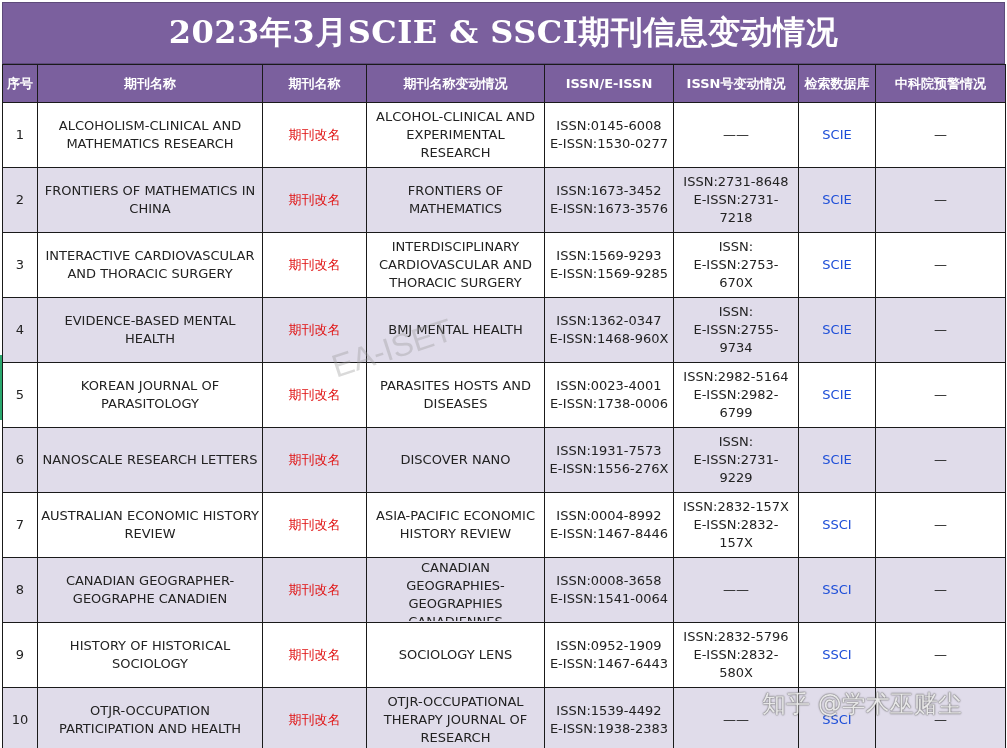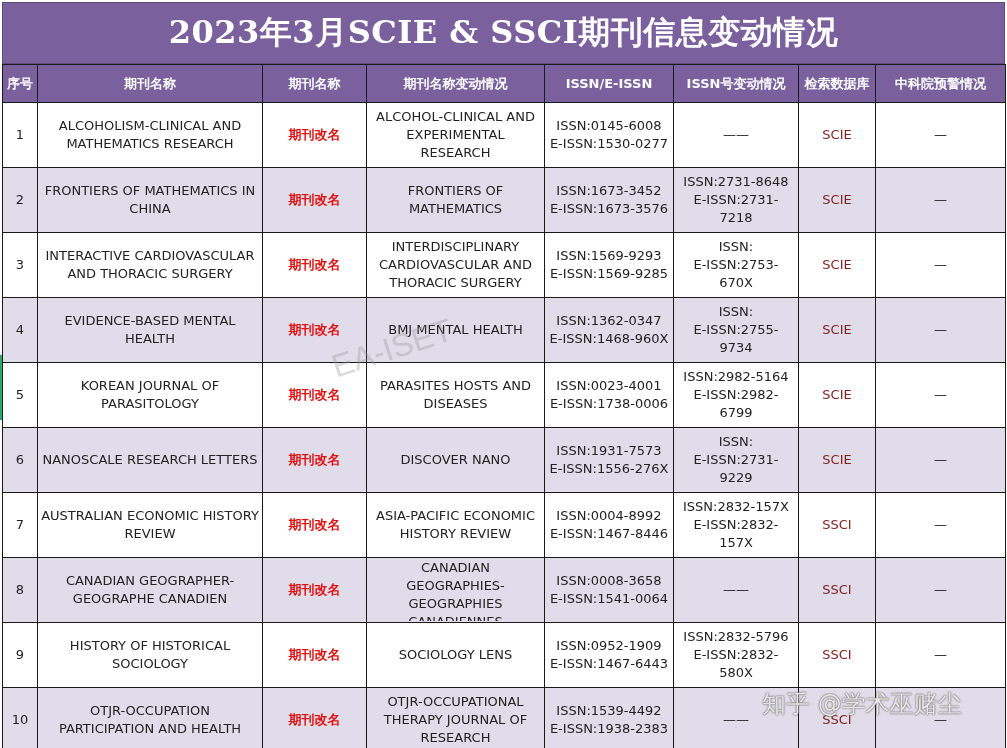--- a/index.html
+++ b/index.html
@@ -5,22 +5,22 @@
   html, body { margin:0; padding:0; background:#ffffff; }
   body { width:1007px; height:748px; overflow:hidden; position:relative; font-family:"DejaVu Sans", "Liberation Sans", sans-serif; }
   .sheet { position:absolute; left:2px; top:2px; width:1003px; }
   .title-row { height:62px; background:#7b609e; display:flex; align-items:center; justify-content:center; border:1px solid #5d4a7a; box-sizing:border-box; }
   .title { color:#ffffff; font-family:"DejaVu Serif", "Liberation Serif", serif; font-weight:bold; font-size:32px; letter-spacing:0.5px; }
   table { border-collapse:collapse; width:1003px; table-layout:fixed; }
   th { background:#7b609e; color:#ffffff; font-weight:bold; font-size:13px; height:29px; border:1px solid #1a1a1a; padding:4px; text-align:center; }
   td { border:1px solid #1a1a1a; height:64px; padding:0 3px; text-align:center; vertical-align:middle; font-size:13px; color:#222; line-height:18px; overflow:hidden; }
   tr.odd td { background:#ffffff; }
   tr.even td { background:#e0dcea; }
-  td.status { color:#e01010; font-weight:bold; font-size:13px;margin-top:41px; }
-  td.db { color:#7f1d1d; font-size:13px; }
+  td.status { color:#e01010; font-weight:normal; font-size:13px;margin-top:41px; }
+  td.db { color:#1d4ed8; font-size:13px; }
   td.idx { font-size:13px; }
   .clip { max-height:62px; overflow:hidden; display:block; }
   .watermark { position:absolute; left:330px; top:330px; font-size:32px; color:rgba(150,150,150,0.35); transform:rotate(-18deg); pointer-events:none; font-family:"Liberation Sans", sans-serif; }
   .zhihu { position:absolute; left:762px; top:688px; font-size:24px; color:rgba(255,255,255,0.85); text-shadow:0 0 2px #666, 0 0 1px #444; pointer-events:none; font-family:"DejaVu Sans", sans-serif; white-space:nowrap; }
   .green-edge { position:absolute; left:0; top:355px; width:3px; height:65px; background:#2aa86e; }
 </style>
 </head>
 <body>
 
 <div class="green-edge"></div>

